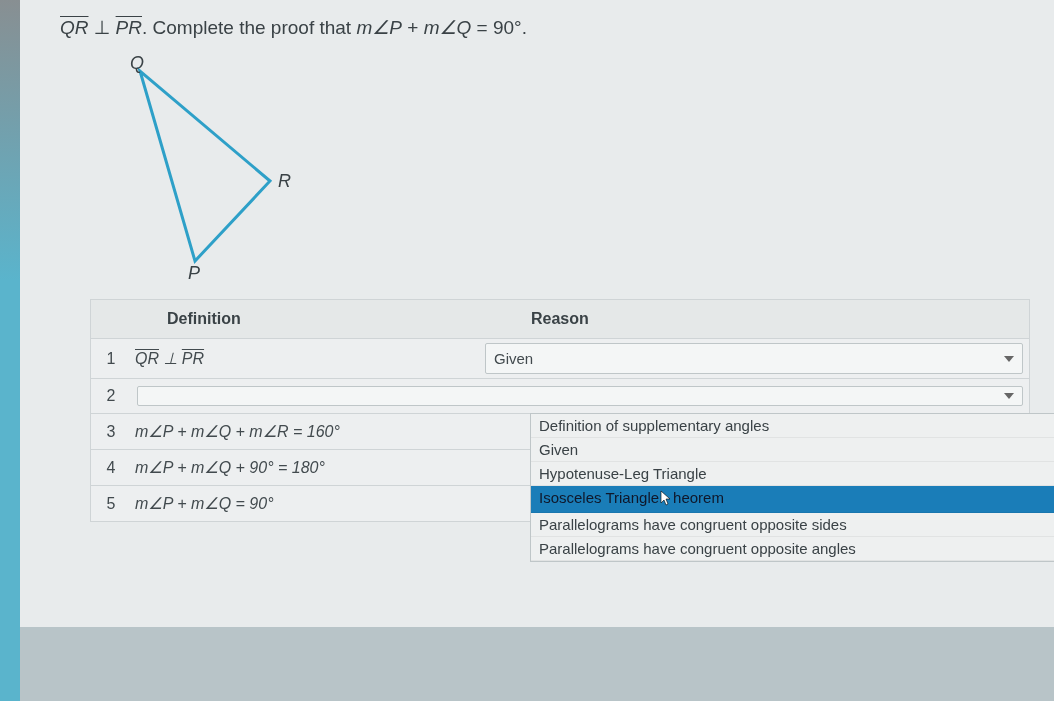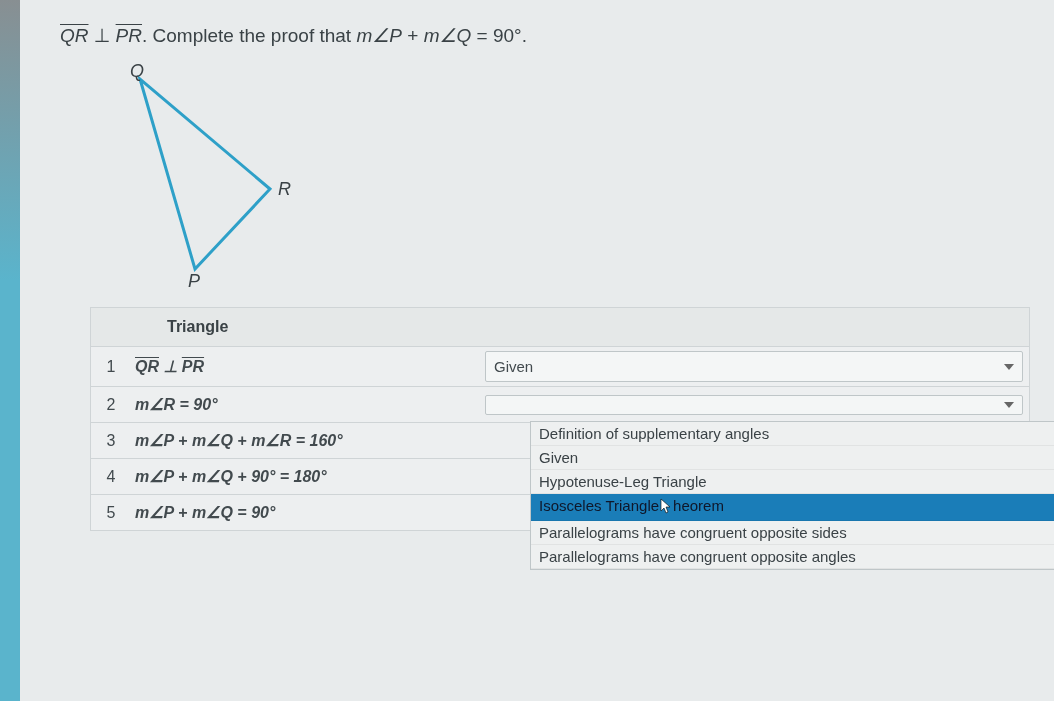--- a/index.html
+++ b/index.html
@@ -7,22 +7,22 @@
     padding: 0;
     font-family: Verdana, Arial, sans-serif;
     background: #b8c4c8;
     width: 1054px;
     height: 701px;
     overflow: hidden;
   }
   .page {
     background: #e8ebec;
     margin: 0 0 0 20px;
-    padding: 24px 30px 30px 40px;
-    height: 701px;
+    padding: 16px 30px 30px 40px;
+    height: 627px;
     box-sizing: border-box;
     position: relative;
   }
   .left-strip {
     position: absolute;
     left: 0;
     top: 0;
     width: 20px;
     height: 701px;
     background: linear-gradient(to bottom, #888f92 0%, #5ab4cc 40%, #5ab4cc 100%);
@@ -71,21 +71,20 @@
     font-size: 16px;
     color: #424a4e;
     padding: 8px 0;
   }
   .td-statement {
     width: 340px;
     font-size: 16px;
     color: #424a4e;
     padding: 8px 4px;
     font-style: italic;
-    font-weight: bold;
   }
   .td-reason {
     flex: 1;
     padding: 4px 6px 4px 6px;
   }
   .reason-select {
     background: #f4f6f6;
     border: 1px solid #bfc6c8;
     padding: 6px 8px;
     font-size: 15px;
@@ -143,39 +142,39 @@
       <text x="30" y="18" font-size="18" font-style="italic" fill="#3a4246">Q</text>
       <text x="178" y="136" font-size="18" font-style="italic" fill="#3a4246">R</text>
       <text x="88" y="228" font-size="18" font-style="italic" fill="#3a4246">P</text>
     </svg>
   </div>
 
   <div class="proof-table">
 
     <div class="table-header">
       <div class="th th-num"></div>
-      <div class="th th-statement">Triangle</div>
+      <div class="th th-statement">Definition</div>
+      <div class="th th-reason">Reason</div>
     </div>
 
     <div class="table-body">
 
       <div class="table-row">
         <div class="td-num">1</div>
         <div class="td-statement"><span class="overline">QR</span> ⊥ <span class="overline">PR</span></div>
         <div class="td-reason">
           <div class="reason-select">
             <span>Given</span>
             <span class="caret"></span>
           </div>
         </div>
       </div>
 
       <div class="table-row">
         <div class="td-num">2</div>
-        <div class="td-statement">m∠R = 90°</div>
         <div class="td-reason">
           <div class="reason-select">
             <span></span>
             <span class="caret"></span>
           </div>
         </div>
       </div>
 
       <div class="table-row">
         <div class="td-num">3</div>

